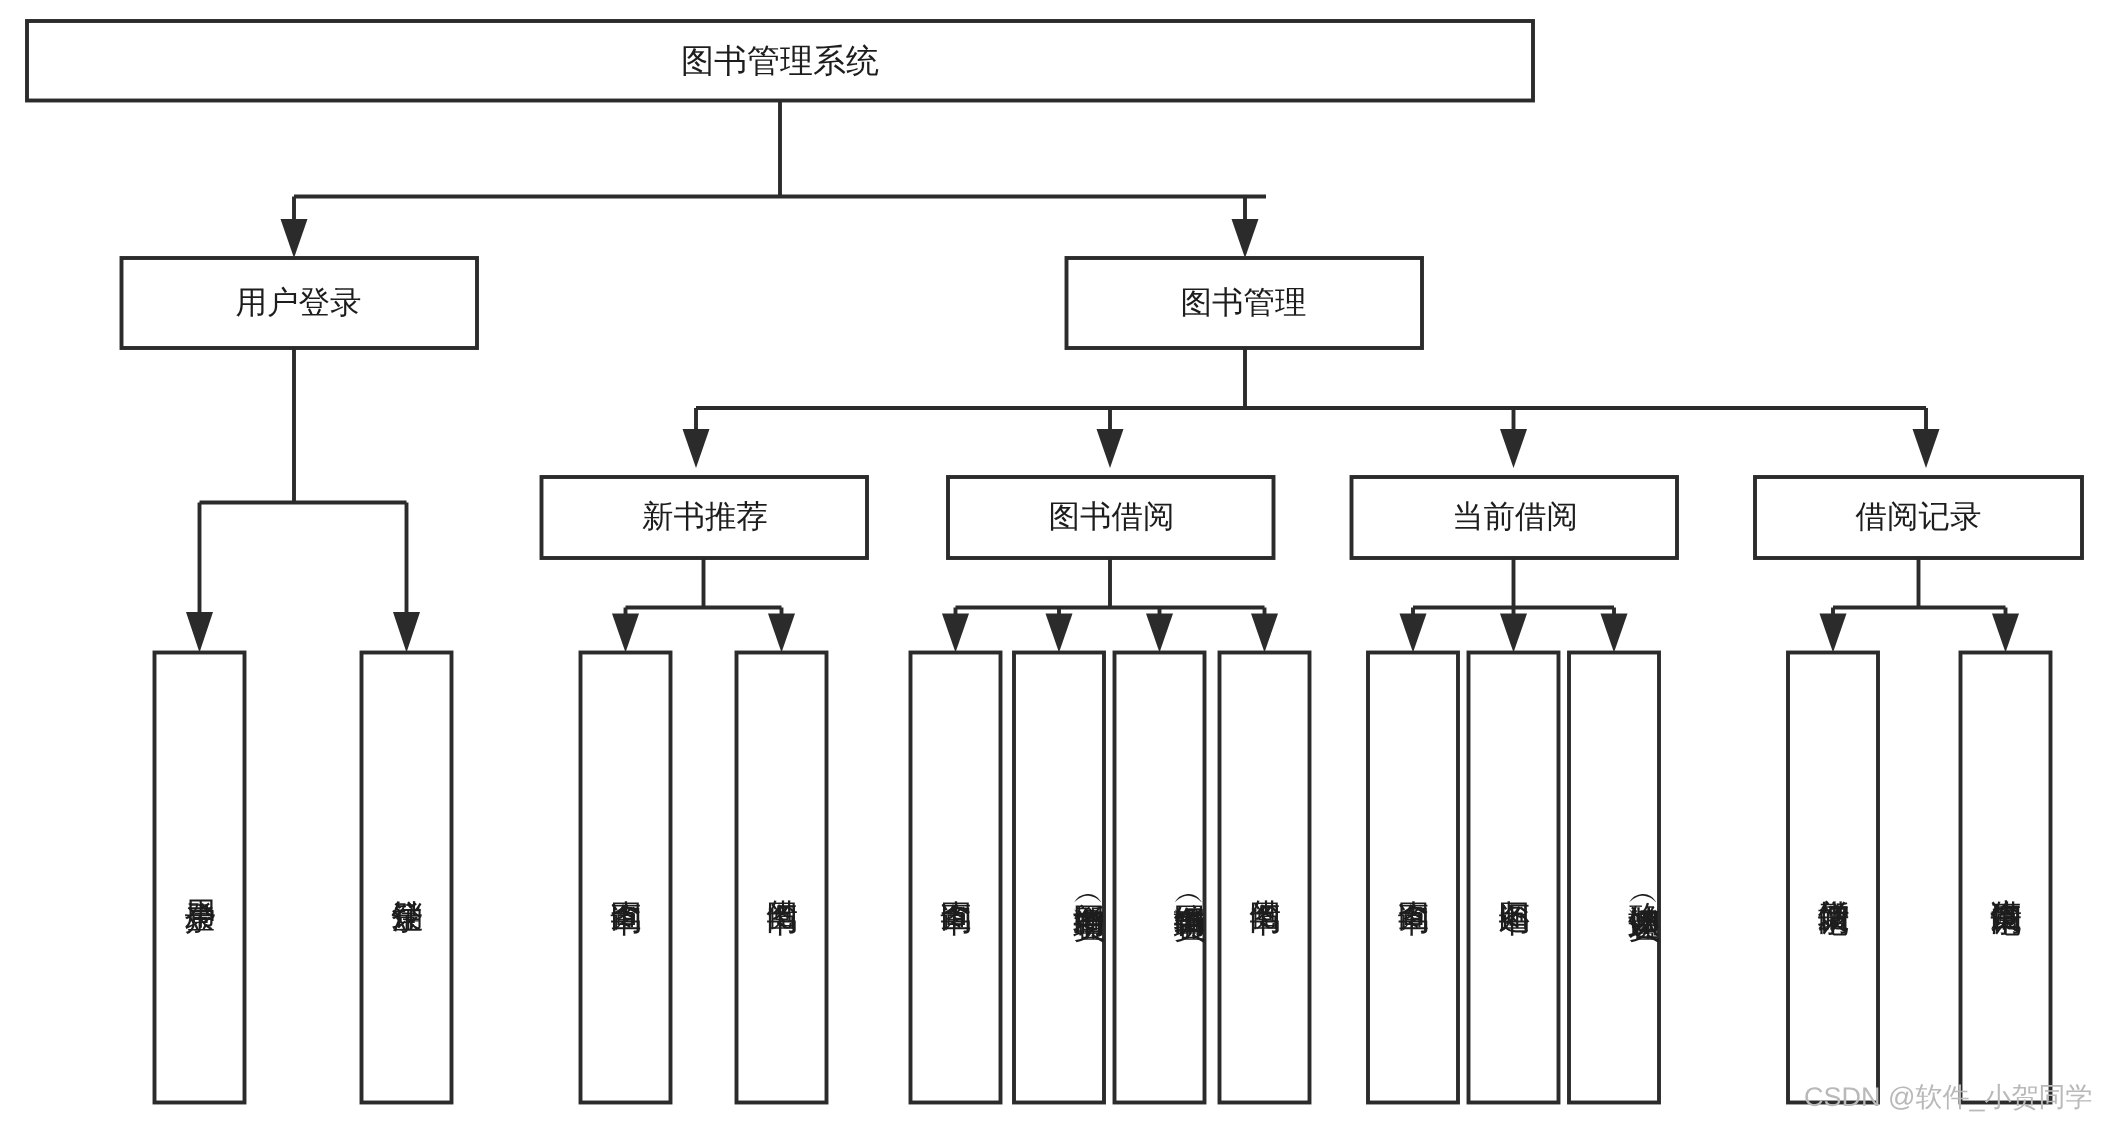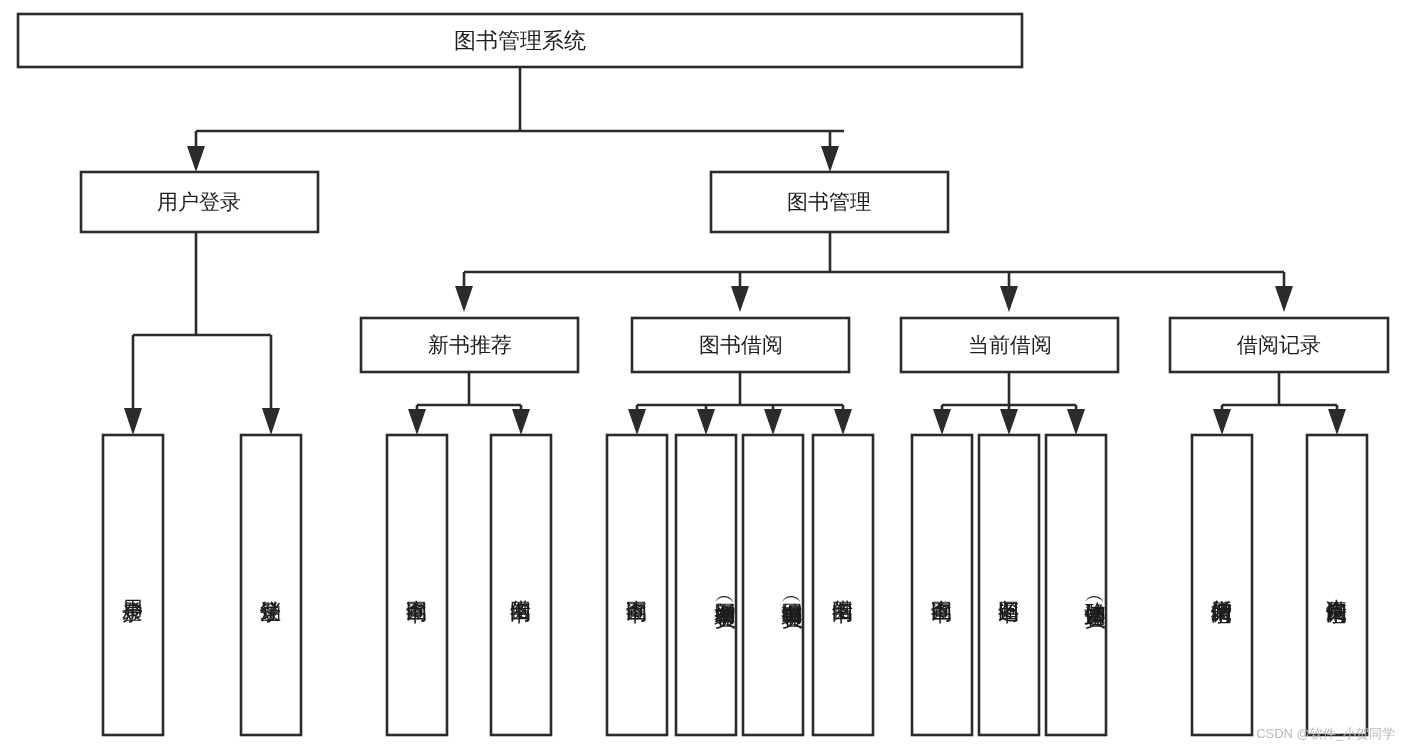--- a/index.html
+++ b/index.html
@@ -70,21 +70,21 @@
     pointer-events: none;
   }
   .leaf-label.center-v {
     align-items: center;
   }
   #watermark {
     position: absolute;
     right: 10px;
     bottom: 4px;
     font-family: "Liberation Sans", "DejaVu Sans", sans-serif;
-    font-size: 13px;
+    font-size: 18px;
     color: #b9b9b9;
     white-space: nowrap;
     text-align: center;
   }
 </style>
 </head>
 <body>
 
 <div id="stage">
 

